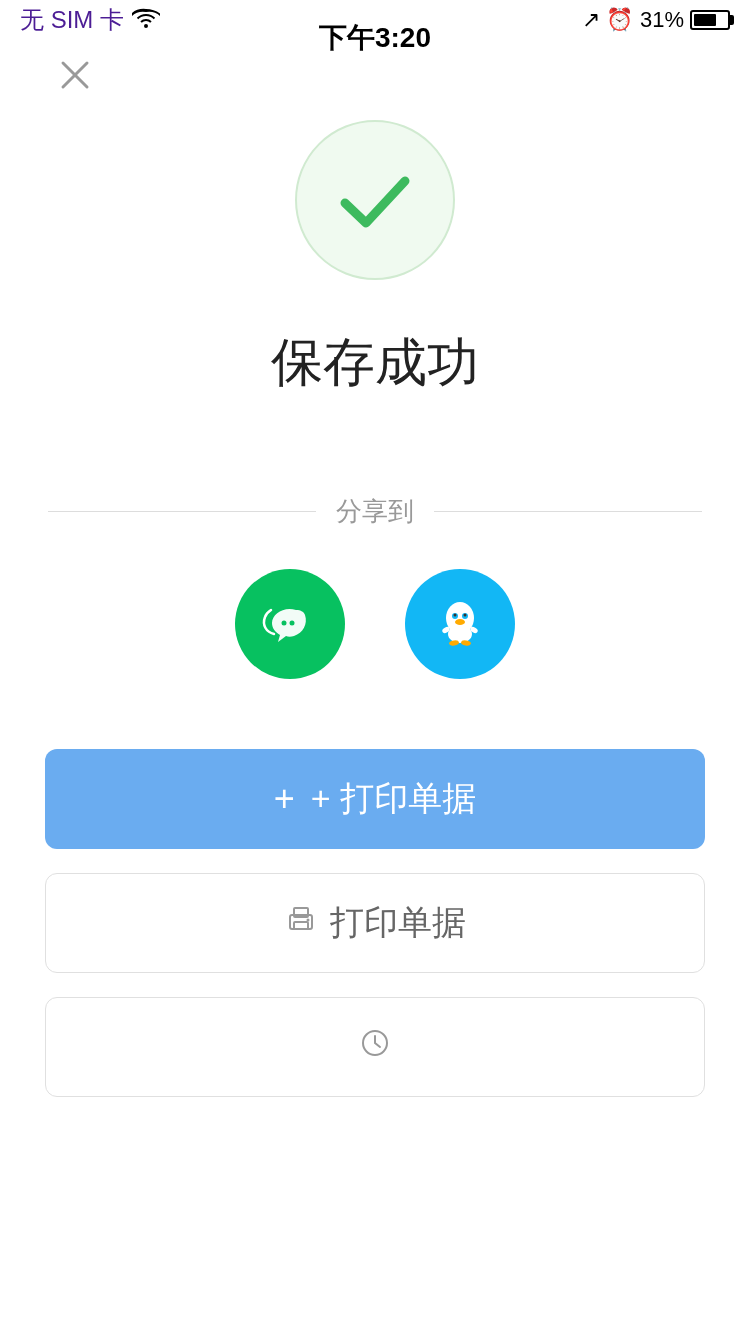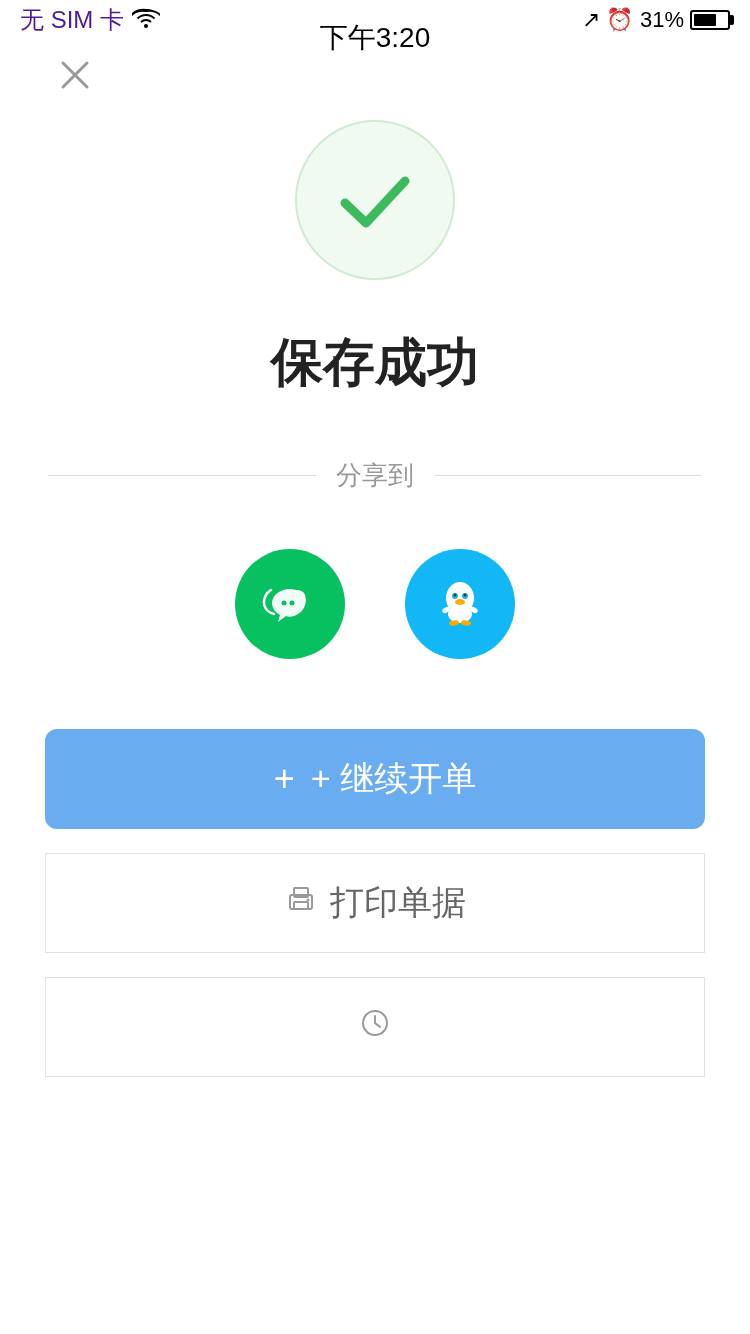--- a/index.html
+++ b/index.html
@@ -32,21 +32,21 @@
     .status-bar-left {
       display: flex;
       align-items: center;
       gap: 8px;
       font-size: 24px;
       color: #4c1d95;
     }
 
     .status-bar-center {
       font-size: 28px;
-      font-weight: 400;
+      font-weight: 700;
       color: #000;
       position: absolute;
       left: 50%;
       transform: translateX(-50%);
       margin-top: 36px;
     }
 
     .status-bar-right {
       display: flex;
       align-items: center;
@@ -131,32 +131,32 @@
     }
 
     .checkmark-svg {
       width: 90px;
       height: 90px;
     }
 
     
     .success-title {
       font-size: 52px;
-      font-weight: 700;
+      font-weight: 400;
       color: #222;
-      margin-bottom: 60px;
+      margin-bottom: 96px;
     }
 
     
     .share-divider {
       width: 100%;
       display: flex;
       align-items: center;
       padding: 0 48px;
-      margin-bottom: 56px;
+      margin-bottom: 40px;
     }
 
     .divider-line {
       flex: 1;
       height: 1px;
       background: #ddd;
     }
 
     .divider-text {
       font-size: 26px;
@@ -210,21 +210,21 @@
       align-items: center;
       justify-content: center;
       gap: 12px;
     }
 
     .btn-secondary {
       width: 100%;
       height: 100px;
       background: #fff;
       border: 1px solid #e0e0e0;
-      border-radius: 0;
+      border-radius: 12px;
       font-size: 34px;
       color: #666;
       cursor: pointer;
       display: flex;
       align-items: center;
       justify-content: center;
       gap: 12px;
     }
   </style>
 </head>
@@ -308,21 +308,21 @@
         <ellipse cx="18" cy="38" rx="4" ry="2.5" fill="white" transform="rotate(-30 18 38)"></ellipse>
         <ellipse cx="46" cy="38" rx="4" ry="2.5" fill="white" transform="rotate(30 46 38)"></ellipse>
       </svg>
     </div>
   </div>
 
   <div class="action-buttons">
 
     <button class="btn-primary">
       <span style="font-size:36px; font-weight:300;">+</span>
-      <span style="margin-left:4px;">+ 继续开单</span>
+      <span style="margin-left:4px;">+ 打印单据</span>
     </button>
 
     <button class="btn-secondary">
       <span>
         <svg width="34" height="34" viewBox="0 0 34 34">
           <rect x="6" y="13" width="22" height="14" rx="2" fill="none" stroke="#999" stroke-width="2"></rect>
           <rect x="10" y="6" width="14" height="9" rx="1" fill="none" stroke="#999" stroke-width="2"></rect>
           <rect x="10" y="20" width="14" height="7" rx="1" fill="none" stroke="#999" stroke-width="2"></rect>
           <circle cx="24" cy="18" r="1.5" fill="#999"></circle>
         </svg>

